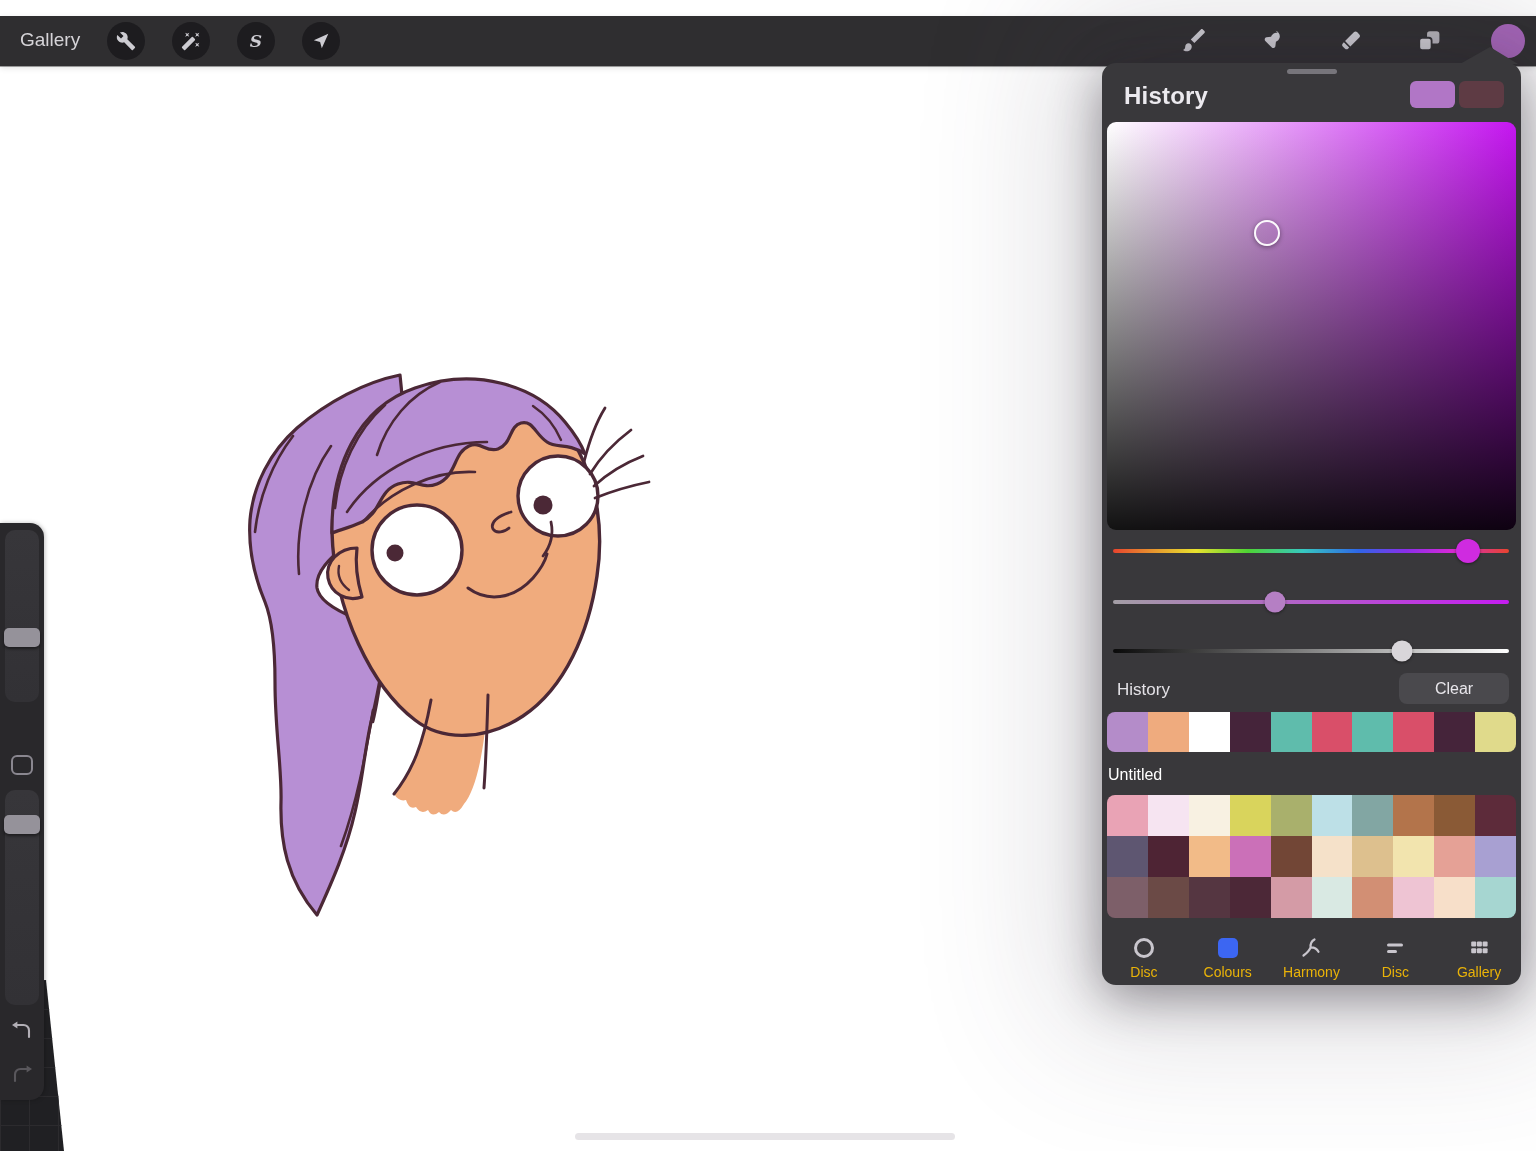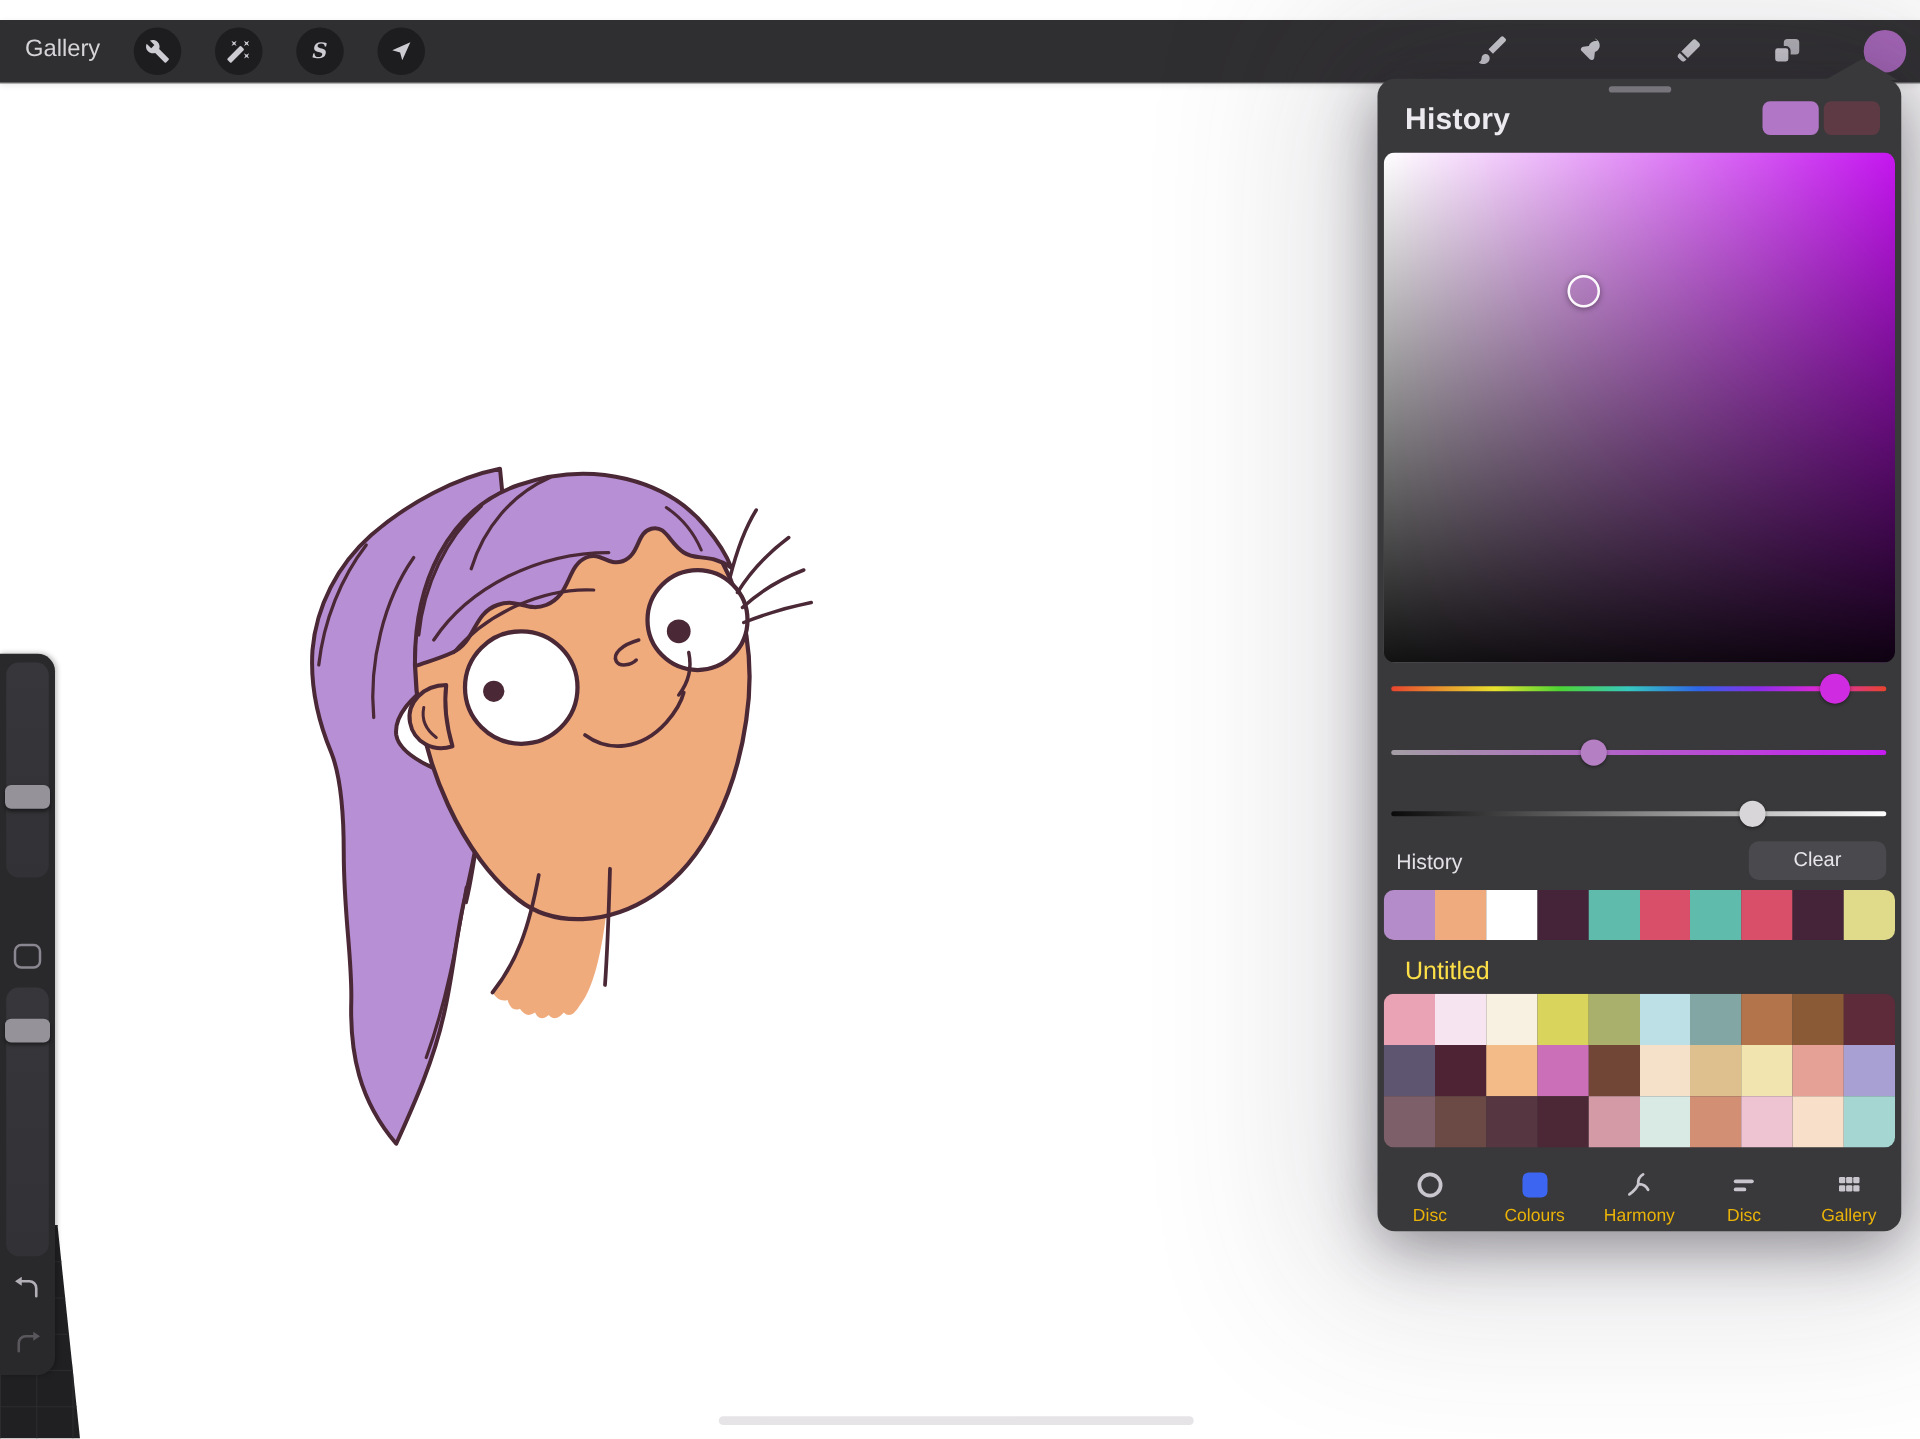--- a/index.html
+++ b/index.html
@@ -133,21 +133,21 @@
     background:#4a494d; color:#e8e6eb; font-size:16px; border:none;
     display:flex; align-items:center; justify-content:center;
     font-family:"Liberation Sans", sans-serif;
   }
   .history-row {
     position:absolute; left:5px; top:649px; width:409px; height:40px;
     border-radius:8px; overflow:hidden; display:flex;
   }
   .h-swatch { flex:1; }
 
-  .palette-name { position:absolute; left:22px; top:703px; font-size:20px; color:#fde047; }
+  .palette-name { position:absolute; left:6px; top:703px; font-size:16px; color:#ffffff; }
   .palette-grid {
     position:absolute; left:5px; top:732px; width:409px; height:123px;
     border-radius:8px; overflow:hidden;
     display:grid; grid-template-columns:repeat(10,1fr); grid-template-rows:repeat(3,1fr);
   }
 
   .tab-bar {
     position:absolute; left:0; top:866px; width:419px; height:56px; display:flex;
   }
   .tab { flex:1; display:flex; flex-direction:column; align-items:center; padding-top:6px; color:#c9c6cd; }

